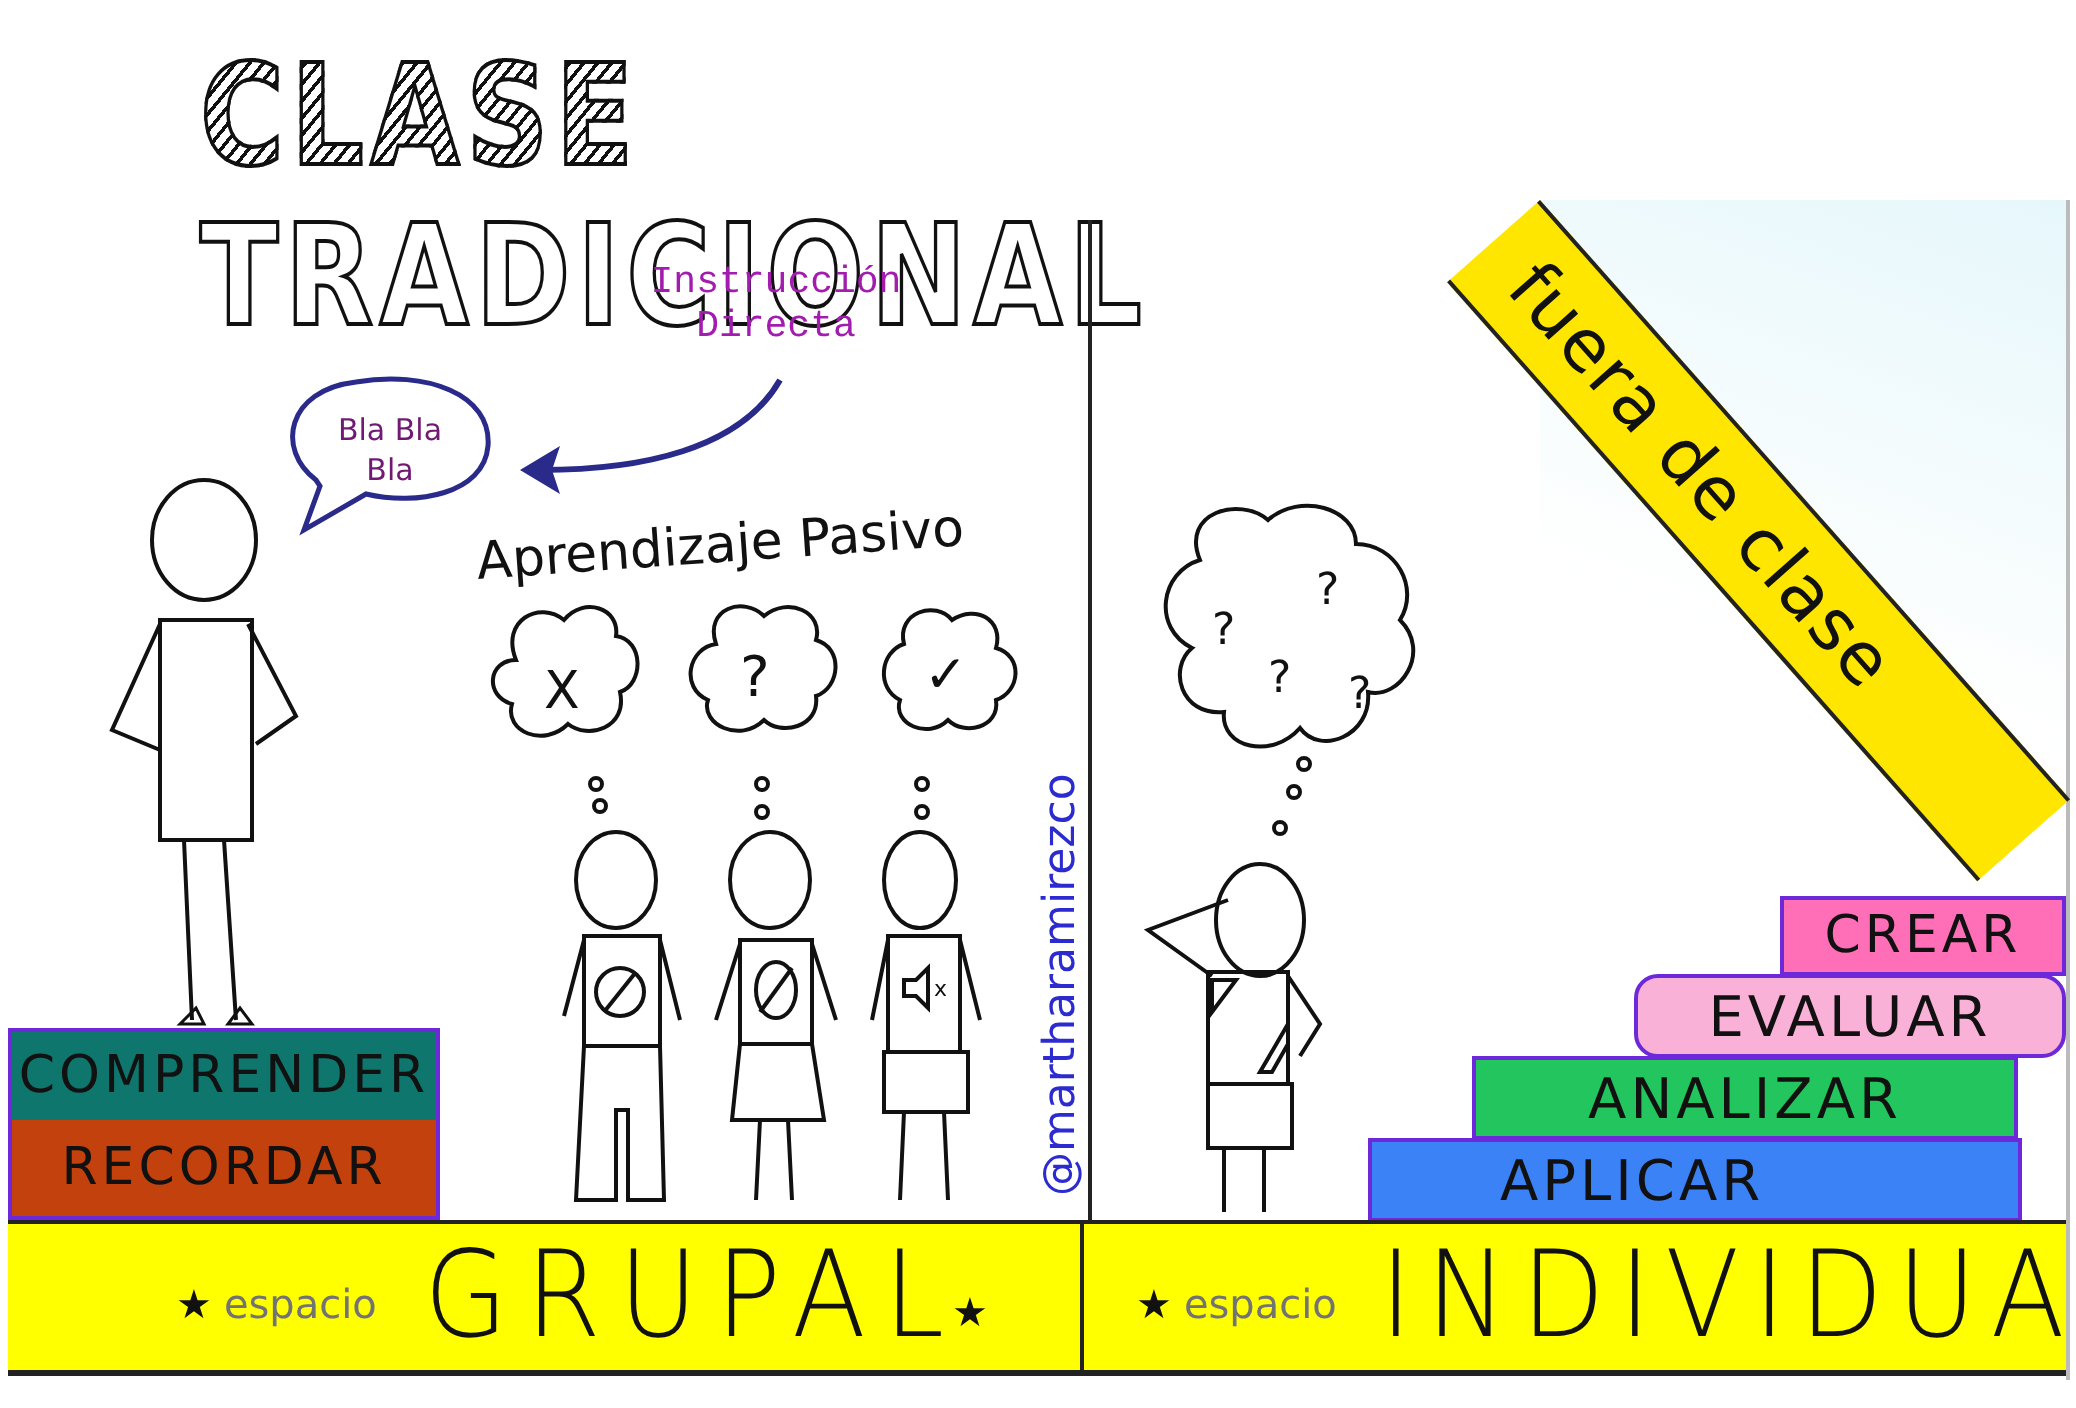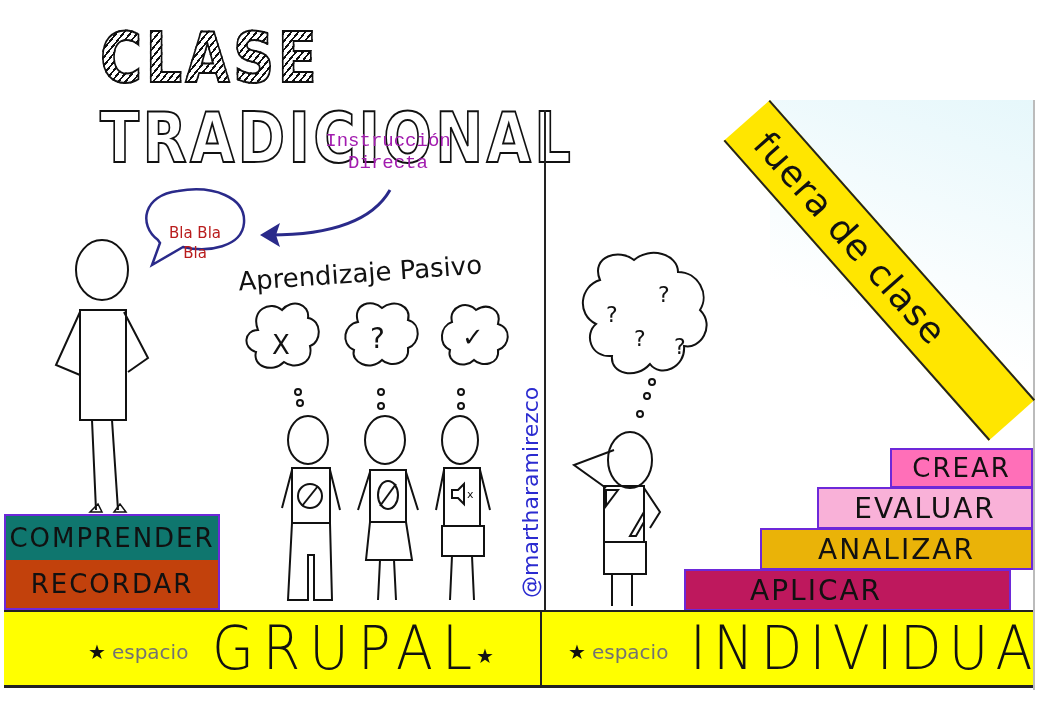--- a/index.html
+++ b/index.html
@@ -39,21 +39,21 @@
 </div>
 
 <svg class="abs" style="left:250px;top:185px;" width="150" height="70">
   <path d="M140 5 C120 40 70 50 20 50" stroke="#2a2a8a" stroke-width="3" fill="none"></path>
   <path d="M10 50 L30 38 L26 50 L30 62 Z" fill="#2a2a8a"></path>
 </svg>
 
 <svg class="abs" style="left:138px;top:185px;" width="120" height="85">
   <path d="M20 55 C0 40 5 10 40 6 C75 0 108 12 106 38 C104 62 70 68 45 62 L14 80 L22 58 Z" stroke="#2a2a8a" stroke-width="2.5" fill="#fff"></path>
 </svg>
-<div class="abs hand" style="left:150px;top:223px;width:90px;text-align:center;font-size:15px;line-height:20px;color:#b91c1c;">
+<div class="abs hand" style="left:150px;top:205px;width:90px;text-align:center;font-size:15px;line-height:20px;color:#701a75;">
   <div>Bla Bla</div>
   <div>Bla</div>
 </div>
 
 <svg class="abs" style="left:40px;top:230px;" width="130" height="290">
   <ellipse cx="62" cy="40" rx="26" ry="30" fill="none" stroke="#111" stroke-width="2"></ellipse>
   <rect x="40" y="80" width="46" height="110" fill="none" stroke="#111" stroke-width="2"></rect>
   <path d="M40 82 L16 135 L40 145" fill="none" stroke="#111" stroke-width="2"></path>
   <path d="M84 82 L108 128 L88 142" fill="none" stroke="#111" stroke-width="2"></path>
   <path d="M52 190 L56 280 M72 190 L78 280" stroke="#111" stroke-width="2"></path>
@@ -133,27 +133,27 @@
   </g>
   <text x="46" y="72" font-size="22" fill="#111" font-family="DejaVu Sans, sans-serif">?</text>
   <text x="98" y="52" font-size="22" fill="#111" font-family="DejaVu Sans, sans-serif">?</text>
   <text x="74" y="96" font-size="22" fill="#111" font-family="DejaVu Sans, sans-serif">?</text>
   <text x="114" y="104" font-size="22" fill="#111" font-family="DejaVu Sans, sans-serif">?</text>
 </svg>
 
 <div class="abs step" style="left:890px;top:448px;width:143px;height:40px;background:#ff6fb8;font-size:26px;">
   <span>CREAR</span>
 </div>
-<div class="abs step" style="left:817px;top:487px;width:216px;height:42px;background:#f9b1d8;font-size:28px;">
+<div class="abs step" style="left:817px;top:487px;width:216px;height:42px;background:#f9b1d8;font-size:28px;border-radius:12px;">
   <span>EVALUAR</span>
 </div>
-<div class="abs step" style="left:760px;top:528px;width:273px;height:42px;background:#eab308;font-size:28px;">
+<div class="abs step" style="left:736px;top:528px;width:273px;height:42px;background:#22c55e;font-size:28px;">
   <span>ANALIZAR</span>
 </div>
-<div class="abs step" style="left:684px;top:569px;width:327px;height:42px;background:#be185d;font-size:28px;justify-content:flex-start;padding-left:64px;">
+<div class="abs step" style="left:684px;top:569px;width:327px;height:42px;background:#3b82f6;font-size:28px;justify-content:flex-start;padding-left:64px;">
   <span>APLICAR</span>
 </div>
 
 <div class="abs bottom-band"></div>
 <div class="abs band-divider"></div>
 
 <div class="abs" style="left:88px;top:640px;display:flex;align-items:center;gap:6px;">
   <span class="star">★</span>
   <span class="band-label">espacio</span>
 </div>

